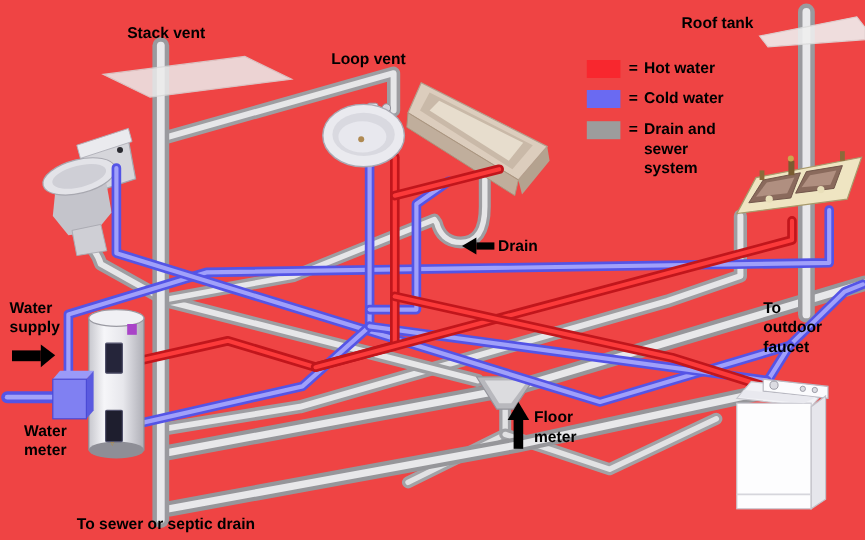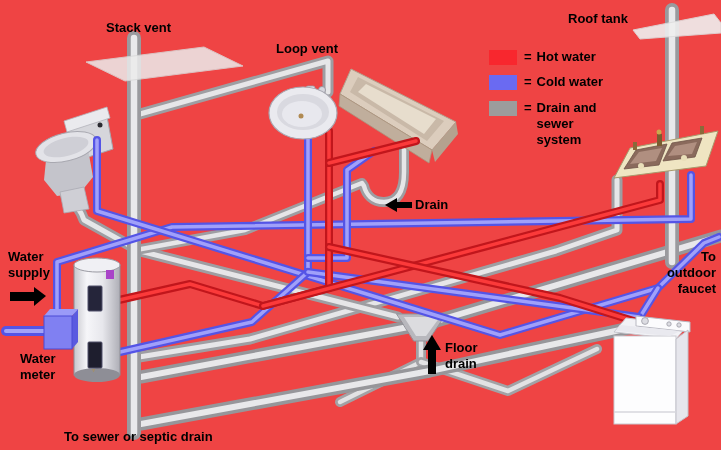--- a/index.html
+++ b/index.html
@@ -1,21 +1,21 @@
 <!DOCTYPE html>
 <html><head>
 <meta charset="utf-8">
 <style>
   html,body{margin:0;padding:0;background:#fff;}
   #stage{position:relative;width:721px;height:450px;background:#ef4444;overflow:hidden;
          font-family:"Liberation Sans",sans-serif;}
   svg{position:absolute;left:0;top:0;}
   .lbl{position:absolute;font:bold 13px "Liberation Sans",sans-serif;color:#000;
        line-height:1.22;white-space:pre-line;}
-  .lbl.right{text-align:right;}
+  .lbl.right{}
   #legend{position:absolute;left:489px;top:49px;}
   .leg-row{display:flex;align-items:flex-start;margin-bottom:9px;}
   .swatch{width:28px;height:15px;margin-right:7px;flex:0 0 auto;margin-top:1px;}
   .leg-eq{font:bold 13px "Liberation Sans",sans-serif;margin-right:5px;}
   .leg-name{font:bold 13px "Liberation Sans",sans-serif;width:82px;line-height:1.25;}
 </style>
 </head>
 <body>
 
 <div id="stage">
@@ -202,21 +202,21 @@
       <rect x="428" y="350" width="8" height="24"></rect>
     </g>
   </g>
 </svg>
 
 <div class="lbl" style="left:106px;top:20px">Stack vent</div>
 <div class="lbl" style="left:276px;top:41px">Loop vent</div>
 <div class="lbl" style="left:568px;top:11px">Roof tank</div>
 <div class="lbl" style="left:415px;top:197px">Drain</div>
 <div class="lbl" style="left:445px;top:340px">Floor
-drain</div>
+meter</div>
 <div class="lbl" style="left:8px;top:249px">Water
 supply</div>
 <div class="lbl" style="left:20px;top:351px">Water
 meter</div>
 <div class="lbl" style="left:64px;top:429px">To sewer or septic drain</div>
 <div class="lbl right" style="right:5px;top:249px;width:80px">To
 outdoor
 faucet</div>
 
 <div id="legend">

